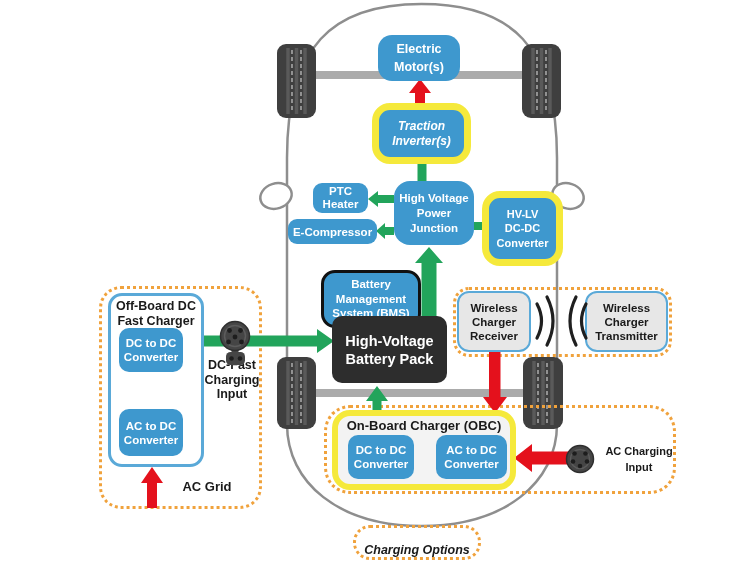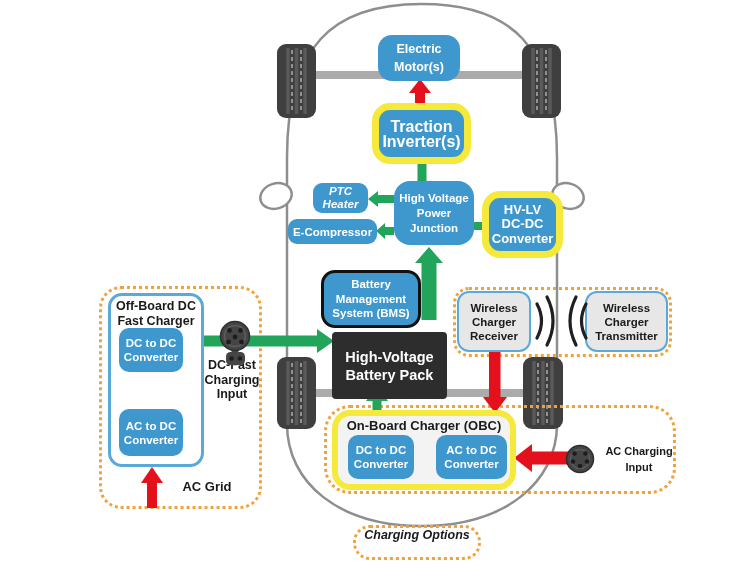--- a/index.html
+++ b/index.html
@@ -98,41 +98,41 @@
       <polygon class="arrow-red" points="489,352 489,397 483,397 495,413 507,397 500.5,397 500.5,352"></polygon>
 
       <polygon class="arrow-red" points="578,451.5 532,451.5 532,444 514,458 532,472 532,464.5 578,464.5"></polygon>
     </g>
   </svg>
 
 
   <div class="abs node" style="left:378px;top:35px;width:82px;height:46px;border-radius:14px;font-size:12.5px;line-height:18px;">Electric
 Motor(s)</div>
 
-  <div class="abs node ywrap" style="left:372px;top:103px;width:99px;height:61px;font-size:16px;line-height:15px;">Traction
+  <div class="abs node ywrap" style="left:372px;top:103px;width:99px;height:61px;font-size:12px;line-height:15px;font-style:italic;">Traction
 Inverter(s)</div>
 
-  <div class="abs node" style="left:313px;top:183px;width:55px;height:30px;border-radius:9px;font-size:11.5px;line-height:13.5px;font-style:italic;">PTC
+  <div class="abs node" style="left:313px;top:183px;width:55px;height:30px;border-radius:9px;font-size:11.5px;line-height:13.5px;">PTC
 Heater</div>
 
   <div class="abs node" style="left:394px;top:181px;width:80px;height:64px;border-radius:16px;font-size:11.5px;line-height:15px;">High Voltage
 Power
 Junction</div>
 
-  <div class="abs node ywrap" style="left:482px;top:191px;width:81px;height:67px;font-size:13px;line-height:14.5px;">HV-LV
+  <div class="abs node ywrap" style="left:482px;top:191px;width:81px;height:75px;font-size:11px;line-height:14.5px;">HV-LV
 DC-DC
 Converter</div>
 
   <div class="abs node" style="left:288px;top:219px;width:89px;height:25px;border-radius:9px;font-size:11.5px;">E-Compressor</div>
 
   <div class="abs node z4" style="left:321px;top:270px;width:100px;height:58px;border:3px solid #111;border-radius:14px;font-size:11.5px;line-height:14.5px;">Battery
 Management
 System (BMS)</div>
 
-  <div class="abs node" style="left:332px;top:316px;width:115px;height:67px;background:var(--battery-black);border-radius:4px;font-size:14.5px;line-height:18px;margin-top:16px;">High-Voltage
+  <div class="abs node" style="left:332px;top:316px;width:115px;height:67px;background:var(--battery-black);border-radius:10px;font-size:14.5px;line-height:18px;">High-Voltage
 Battery Pack</div>
 
   <div class="abs panel" style="left:108px;top:293px;width:96px;height:174px;border-radius:14px;"></div>
   <div class="abs blk pre" style="left:110px;top:299px;width:92px;font-size:12.5px;line-height:14.5px;">Off-Board DC
 Fast Charger</div>
   <div class="abs node" style="left:119px;top:328px;width:64px;height:44px;border-radius:10px;font-size:11.5px;line-height:14px;">DC to DC
 Converter</div>
   <div class="abs node" style="left:119px;top:409px;width:64px;height:47px;border-radius:10px;font-size:11.5px;line-height:14px;">AC to DC
 Converter</div>
   <div class="abs blk" style="left:179px;top:479px;width:56px;font-size:13px;">AC Grid</div>
@@ -149,21 +149,21 @@
 
   <div class="abs" style="left:332px;top:410px;width:184px;height:80px;background:#F3F3F3;border:6px solid var(--highlight-yellow);border-radius:18px;z-index:3;"></div>
   <div class="abs blk" style="left:338px;top:418px;width:172px;font-size:13px;">On-Board Charger (OBC)</div>
   <div class="abs node" style="left:348px;top:435px;width:66px;height:44px;border-radius:10px;font-size:11.5px;line-height:14px;">DC to DC
 Converter</div>
   <div class="abs node" style="left:436px;top:435px;width:71px;height:44px;border-radius:10px;font-size:11.5px;line-height:14px;">AC to DC
 Converter</div>
   <div class="abs blk pre" style="left:596px;top:443px;width:86px;font-size:11px;line-height:16px;">AC Charging
 Input</div>
 
-  <div class="abs dotted" style="left:353px;top:525px;width:128px;height:35px;border-radius:17px;display:flex;align-items:flex-start;justify-content:center;">
+  <div class="abs dotted" style="left:353px;top:525px;width:128px;height:35px;border-radius:17px;display:flex;align-items:flex-end;justify-content:center;">
     <span class="blk" style="font-size:12.5px;font-style:italic;">Charging Options</span>
   </div>
 
   <svg class="layer z4" viewBox="0 0 750 563">
     <g>
       <rect x="231.5" y="346" width="7" height="8" fill="#454545"></rect>
       <circle cx="235" cy="336" r="14.5" fill="#454545" stroke="#2E2E2E" stroke-width="1.5"></circle>
       <circle cx="235" cy="336" r="10.5" fill="none" stroke="#5C5C5C" stroke-width="1.5"></circle>
       <circle cx="229.5" cy="330.5" r="2.4" fill="#1D1D1D"></circle>
       <circle cx="240.5" cy="330.5" r="2.4" fill="#1D1D1D"></circle>

